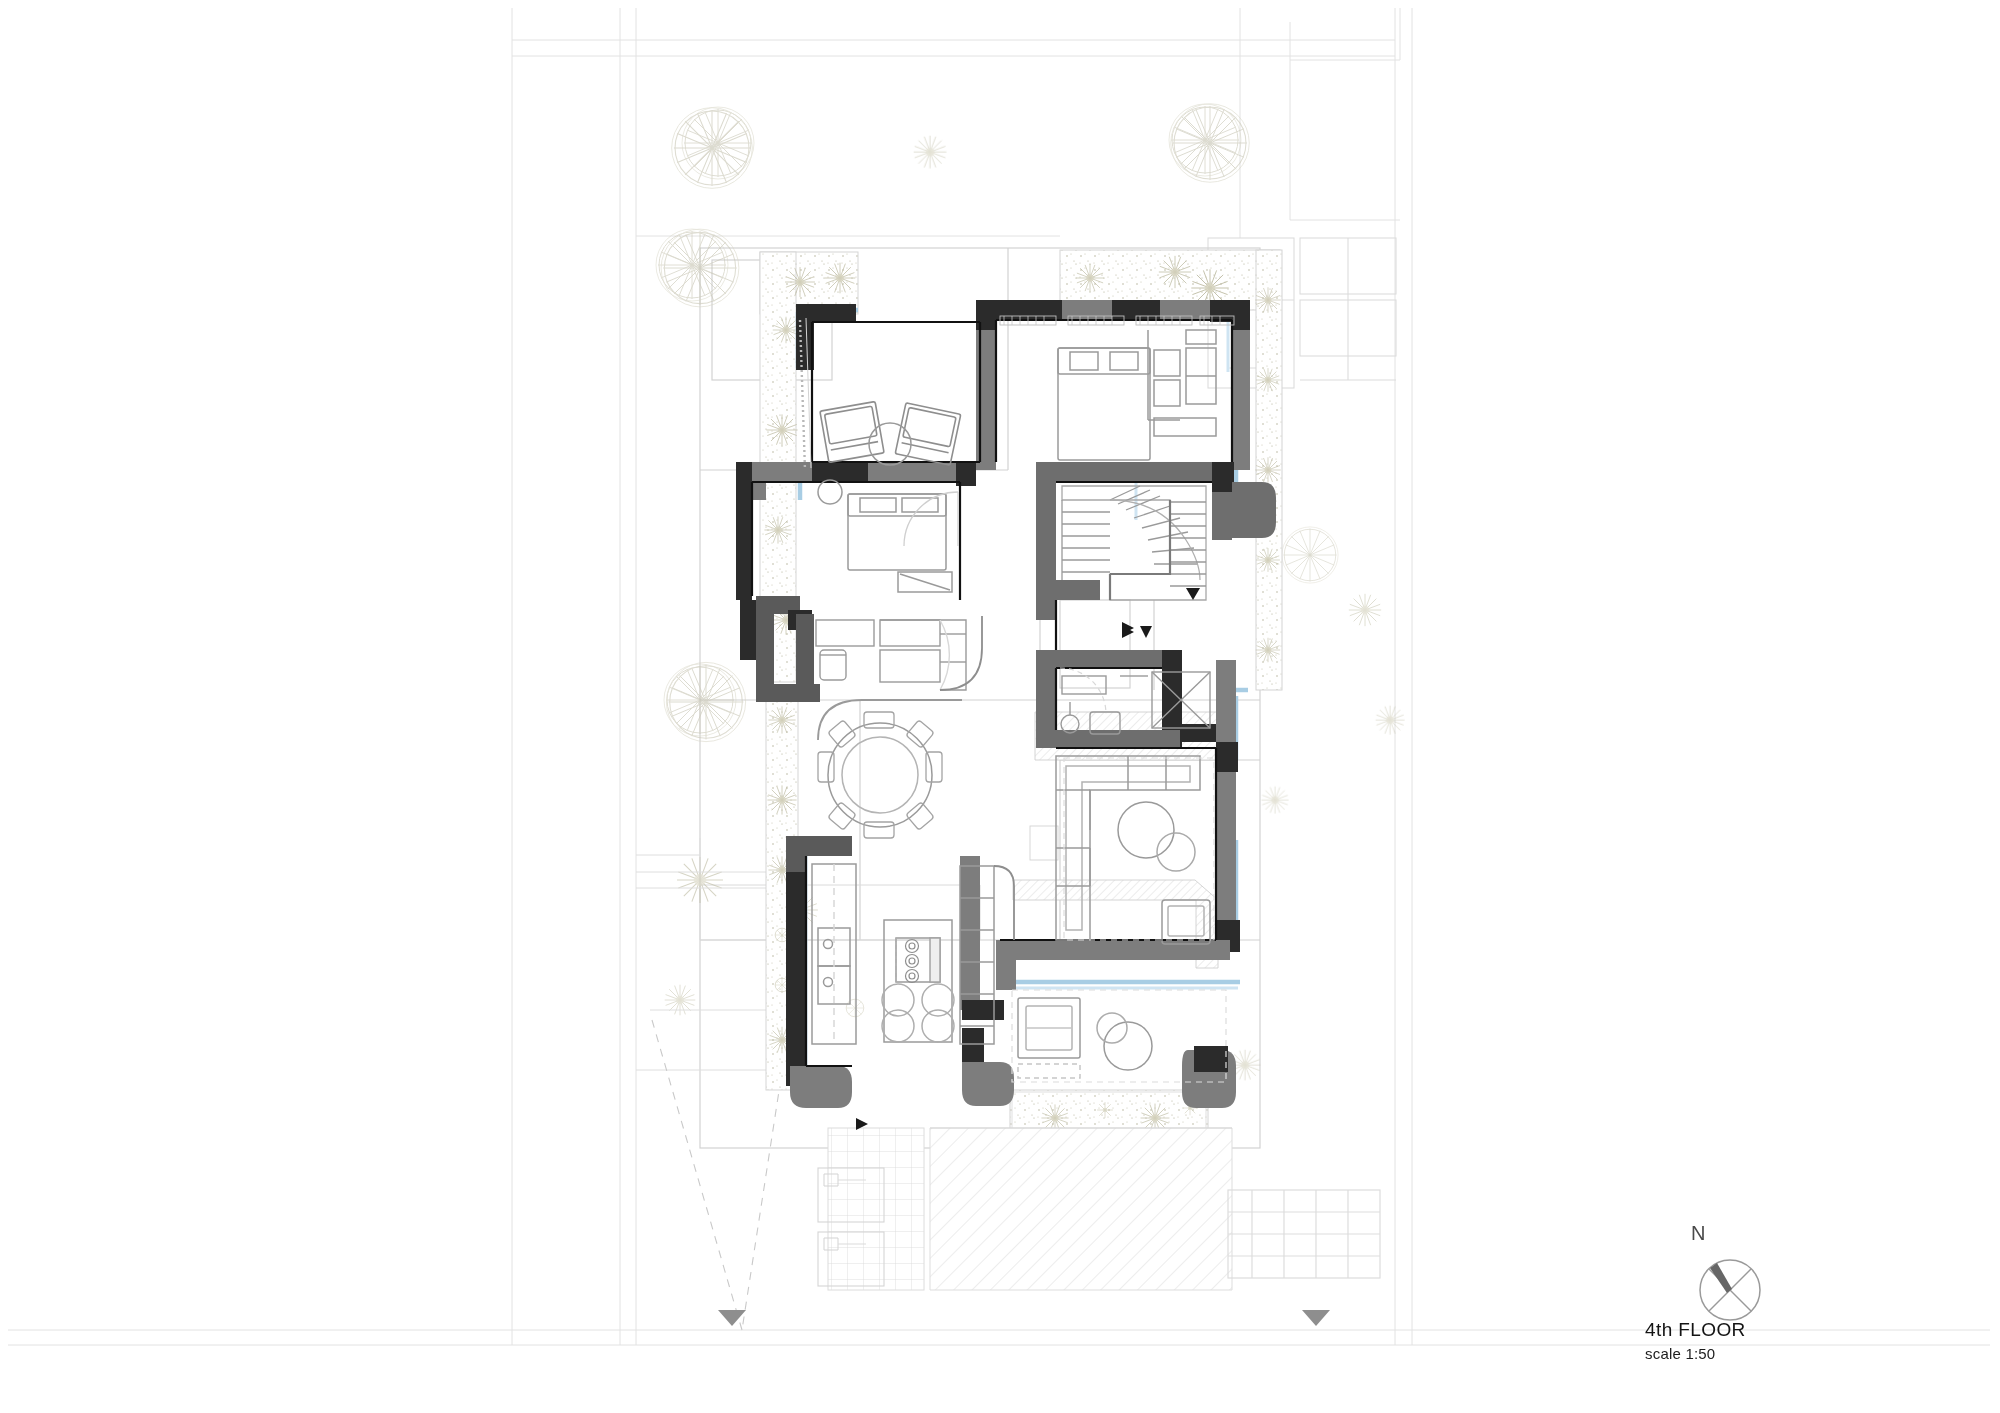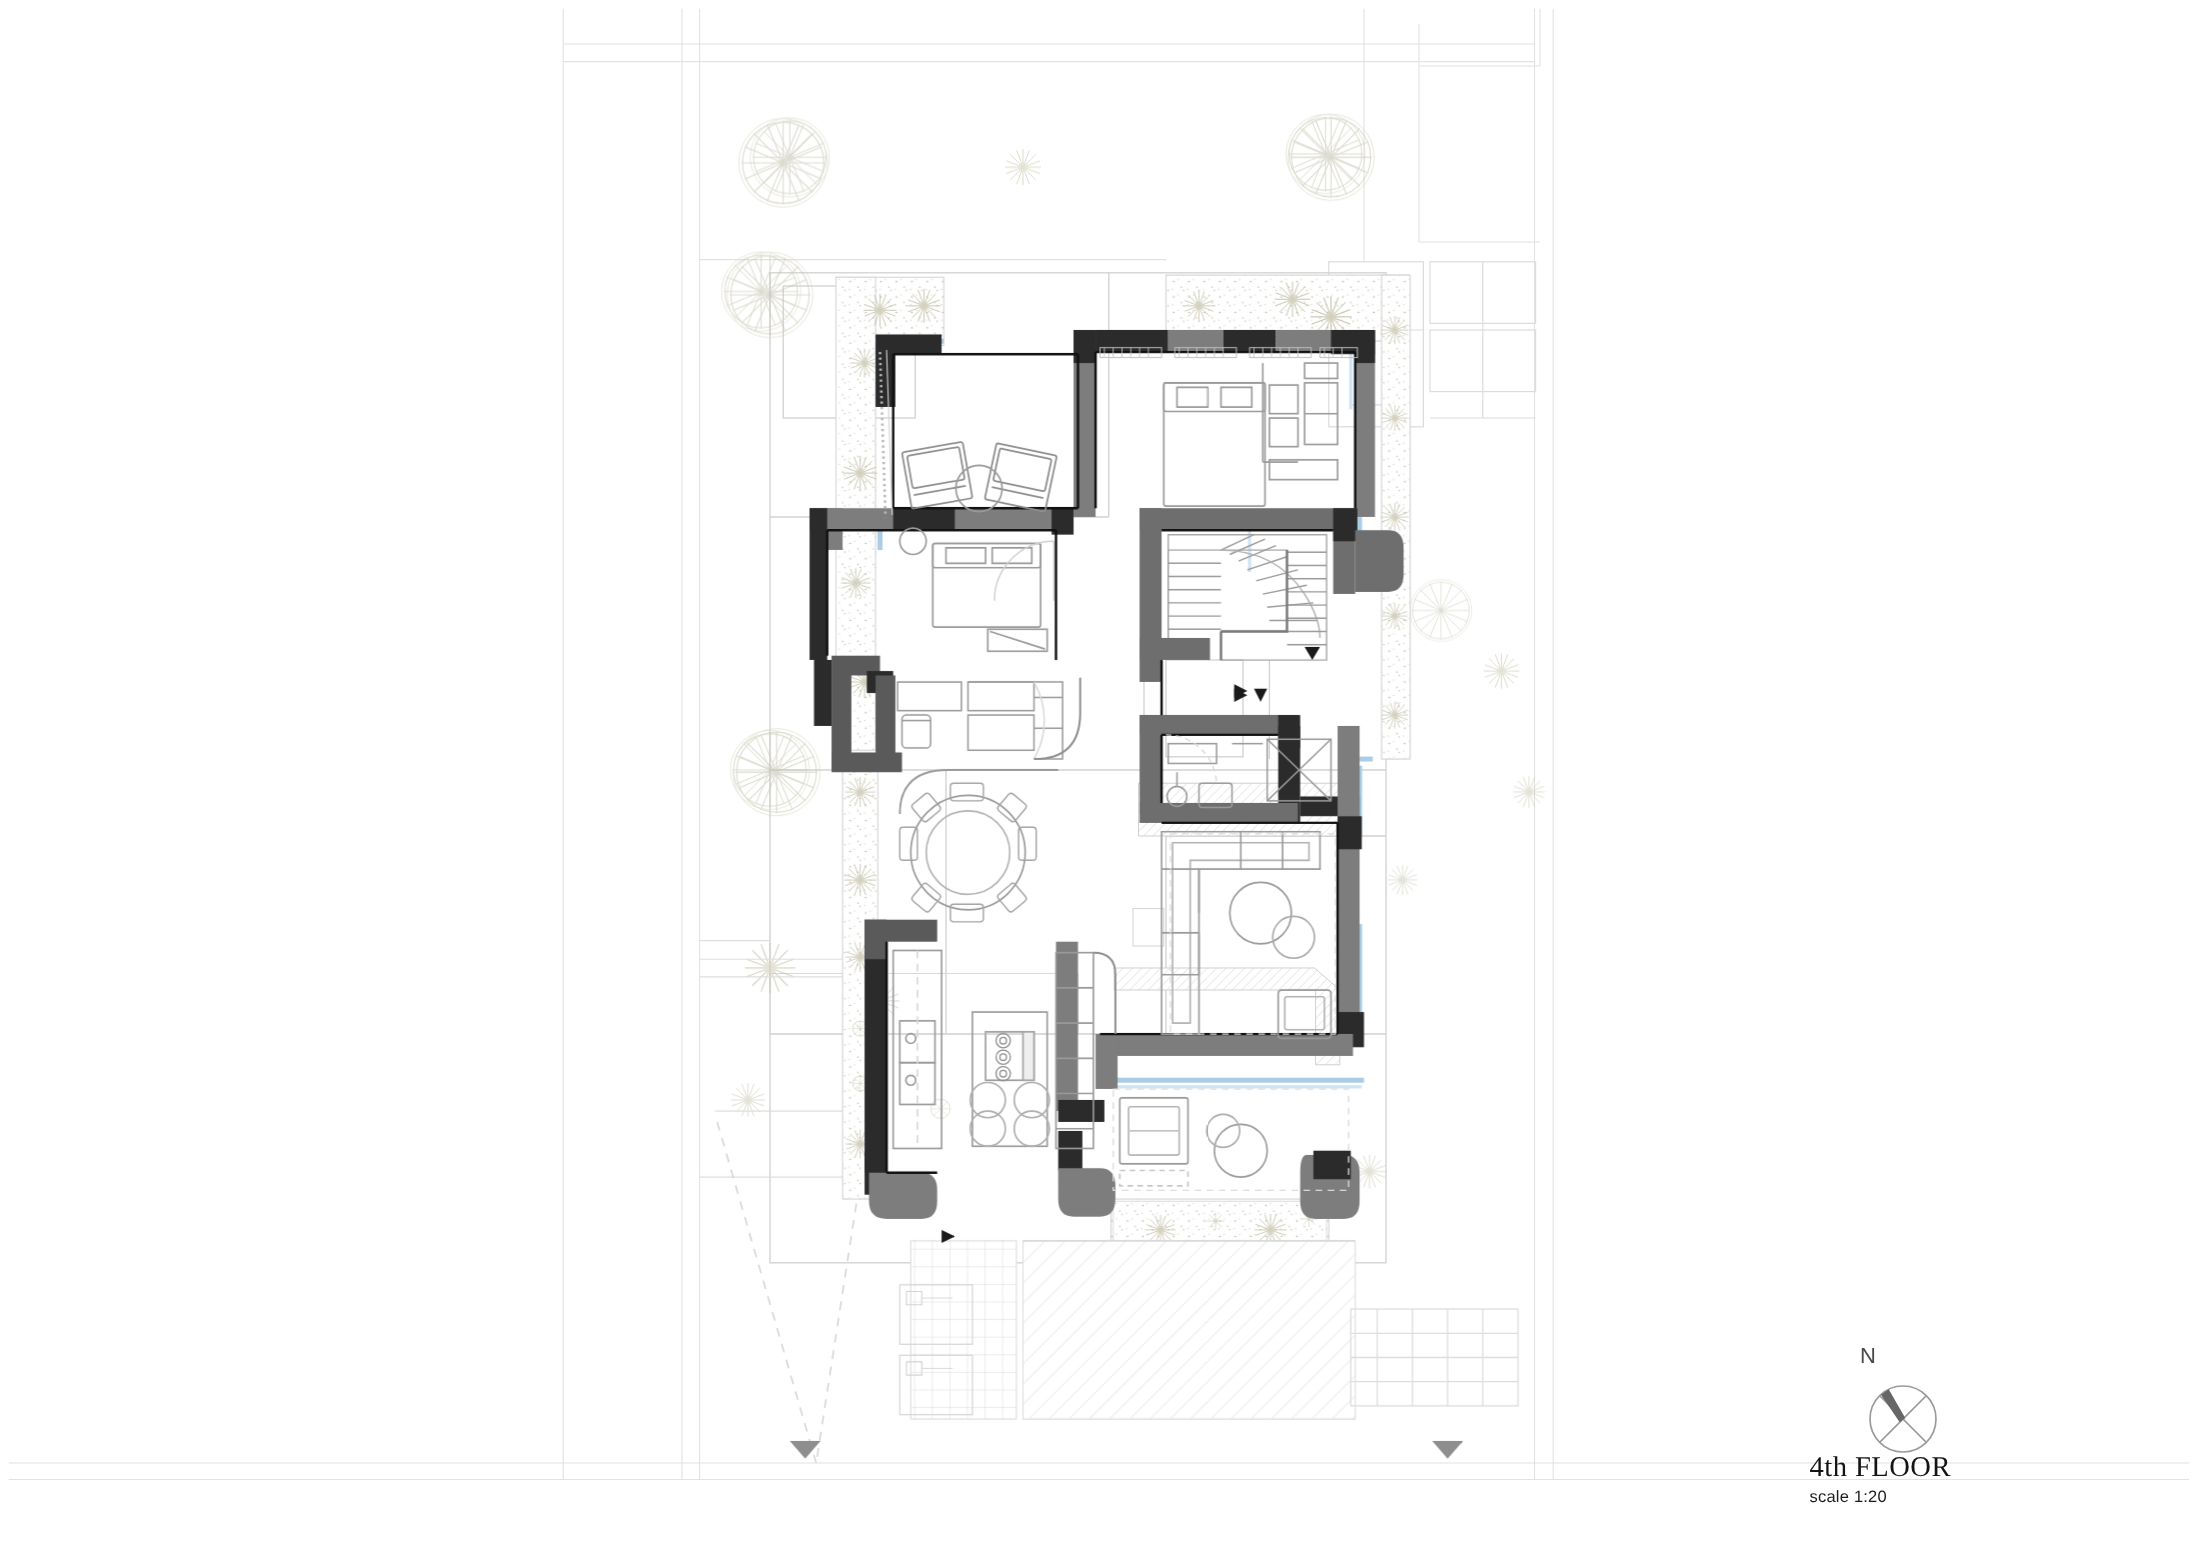--- a/index.html
+++ b/index.html
@@ -1,21 +1,21 @@
 <!DOCTYPE html>
 <html><head>
 <meta charset="utf-8">
 <style>
   html,body{margin:0;padding:0;background:#ffffff;}
   body{width:2000px;height:1413px;position:relative;overflow:hidden;
        font-family:"Liberation Sans","DejaVu Sans",sans-serif;color:#1a1a1a;}
   #sheet{position:absolute;inset:0;background:#ffffff;}
   svg{display:block;}
   .titleblock{position:absolute;left:1645px;top:1320px;}
-  .title-main{font-size:26px;font-weight:400;letter-spacing:.4px;color:#141414;line-height:1.05;font-family:Liberation Serif, serif;}
+  .title-main{font-size:19px;font-weight:400;letter-spacing:.4px;color:#141414;line-height:1.05;}
   .title-sub{font-size:15px;font-weight:400;color:#1c1c1c;margin-top:5px;letter-spacing:.2px;}
   .north-label{position:absolute;left:1691px;top:1222px;font-size:20px;color:#4a4a4a;}
 </style>
 </head>
 <body>
 
 <div id="sheet">
 
 <svg width="2000" height="1413" viewBox="0 0 2000 1413" xmlns="http://www.w3.org/2000/svg">
 
@@ -712,16 +712,16 @@
     <path d="M-21 -21 L21 21" stroke="#9a9a9a" stroke-width="1.4"></path>
     <path d="M21 -21 L-21 21" stroke="#9a9a9a" stroke-width="1.4"></path>
     <path d="M-20 -22 L-13 -27 L2 -1 L-3 3 Z" fill="#666666"></path>
   </g>
 </svg>
 
 <div class="north-label">N</div>
 
 <div class="titleblock">
   <div class="title-main">4th FLOOR</div>
-  <div class="title-sub">scale 1:20</div>
+  <div class="title-sub">scale 1:50</div>
 </div>
 
 </div>
 
 </body></html>

